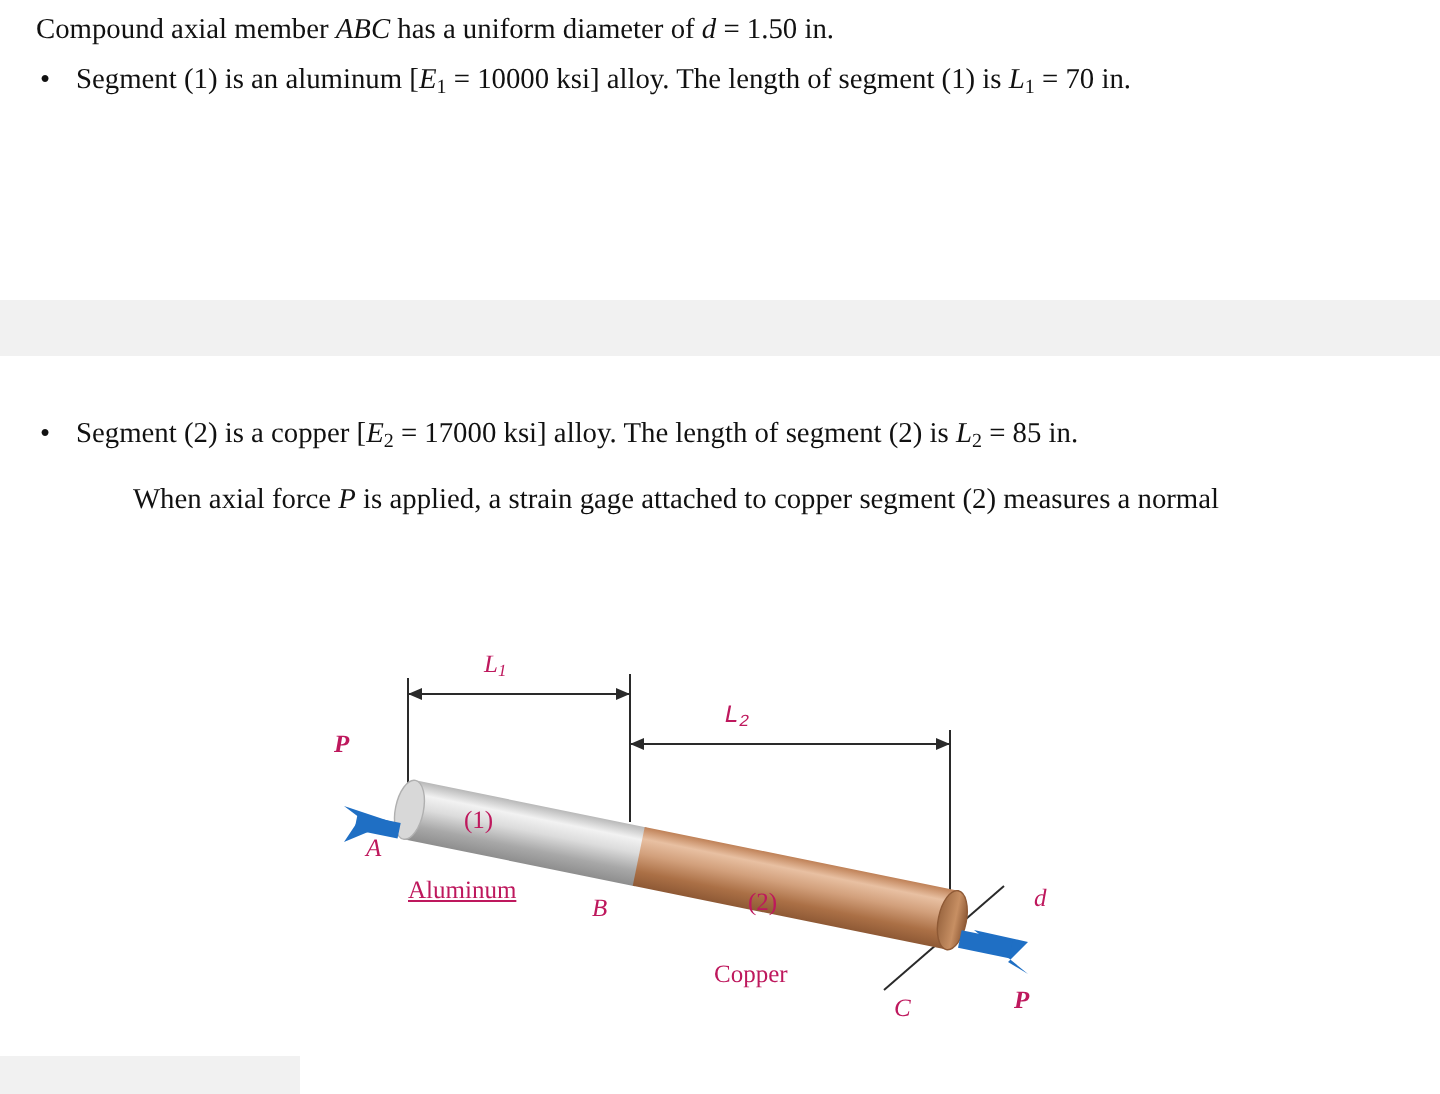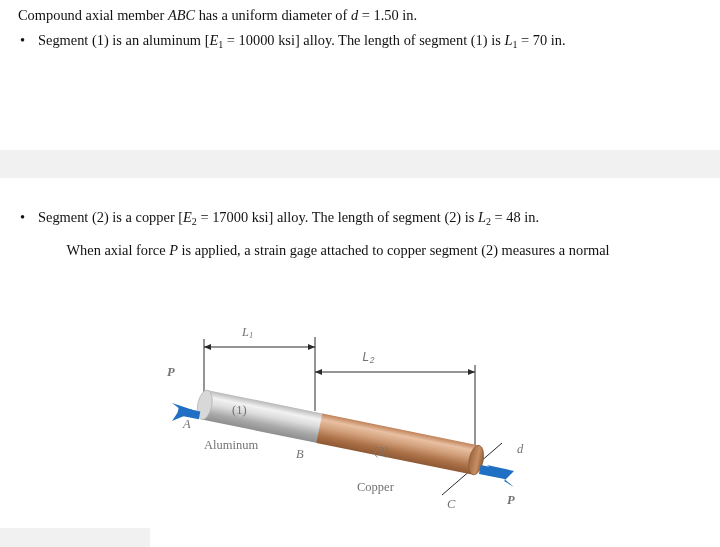--- a/index.html
+++ b/index.html
@@ -78,21 +78,21 @@
     left: 150px;
     top: 325px;
     width: 420px;
     height: 200px;
   }
   .figure svg { display: block; }
   .flabel {
     position: absolute;
     font-family: "Liberation Serif", serif;
     font-size: 12.5px;
-    color: #737373;
+    color: #be185d;
     white-space: nowrap;
   }
   .flabel.it { font-style: italic; }
   .flabel sub { font-size: 8.5px; }
 </style>
 </head>
 <body>
 
 <div class="page">
 
@@ -106,21 +106,21 @@
   <div class="bullet" style="left:20px; top:32px;">
     <span class="dot">•</span>
     <span class="txt">
       <span>Segment (1) is an aluminum [</span><i>E</i><sub>1</sub><span> = 10000 ksi] alloy.  The length of segment (1) is </span><i>L</i><sub>1</sub><span> = 70 in.</span>
     </span>
   </div>
 
   <div class="bullet" style="left:20px; top:209px;">
     <span class="dot">•</span>
     <span class="txt">
-      <span>Segment (2) is a copper [</span><i>E</i><sub>2</sub><span> = 17000 ksi] alloy.  The length of segment (2) is </span><i>L</i><sub>2</sub><span> = 48 in.</span>
+      <span>Segment (2) is a copper [</span><i>E</i><sub>2</sub><span> = 17000 ksi] alloy.  The length of segment (2) is </span><i>L</i><sub>2</sub><span> = 85 in.</span>
     </span>
   </div>
 
   <div class="para" style="left:18px; top:241px;">
     <span>When axial force </span><i>P</i><span> is applied, a strain gage attached to copper segment (2) measures a normal</span>
   </div>
 
 
   <div class="figure">
     <svg width="420" height="200" viewBox="0 0 420 200">
@@ -197,21 +197,21 @@
     </div>
     <div class="flabel it" style="left:17px; top:40px; font-weight:bold;">
       <span>P</span>
     </div>
     <div class="flabel it" style="left:33px; top:92px;">
       <span>A</span>
     </div>
     <div class="flabel" style="left:82px; top:78px;">
       <span>(1)</span>
     </div>
-    <div class="flabel" style="left:54px; top:113px;">
+    <div class="flabel" style="left:54px; top:113px;text-decoration:underline;">
       <span>Aluminum</span>
     </div>
     <div class="flabel it" style="left:146px; top:122px;">
       <span>B</span>
     </div>
     <div class="flabel" style="left:224px; top:119px;">
       <span>(2)</span>
     </div>
     <div class="flabel" style="left:207px; top:155px;">
       <span>Copper</span>

